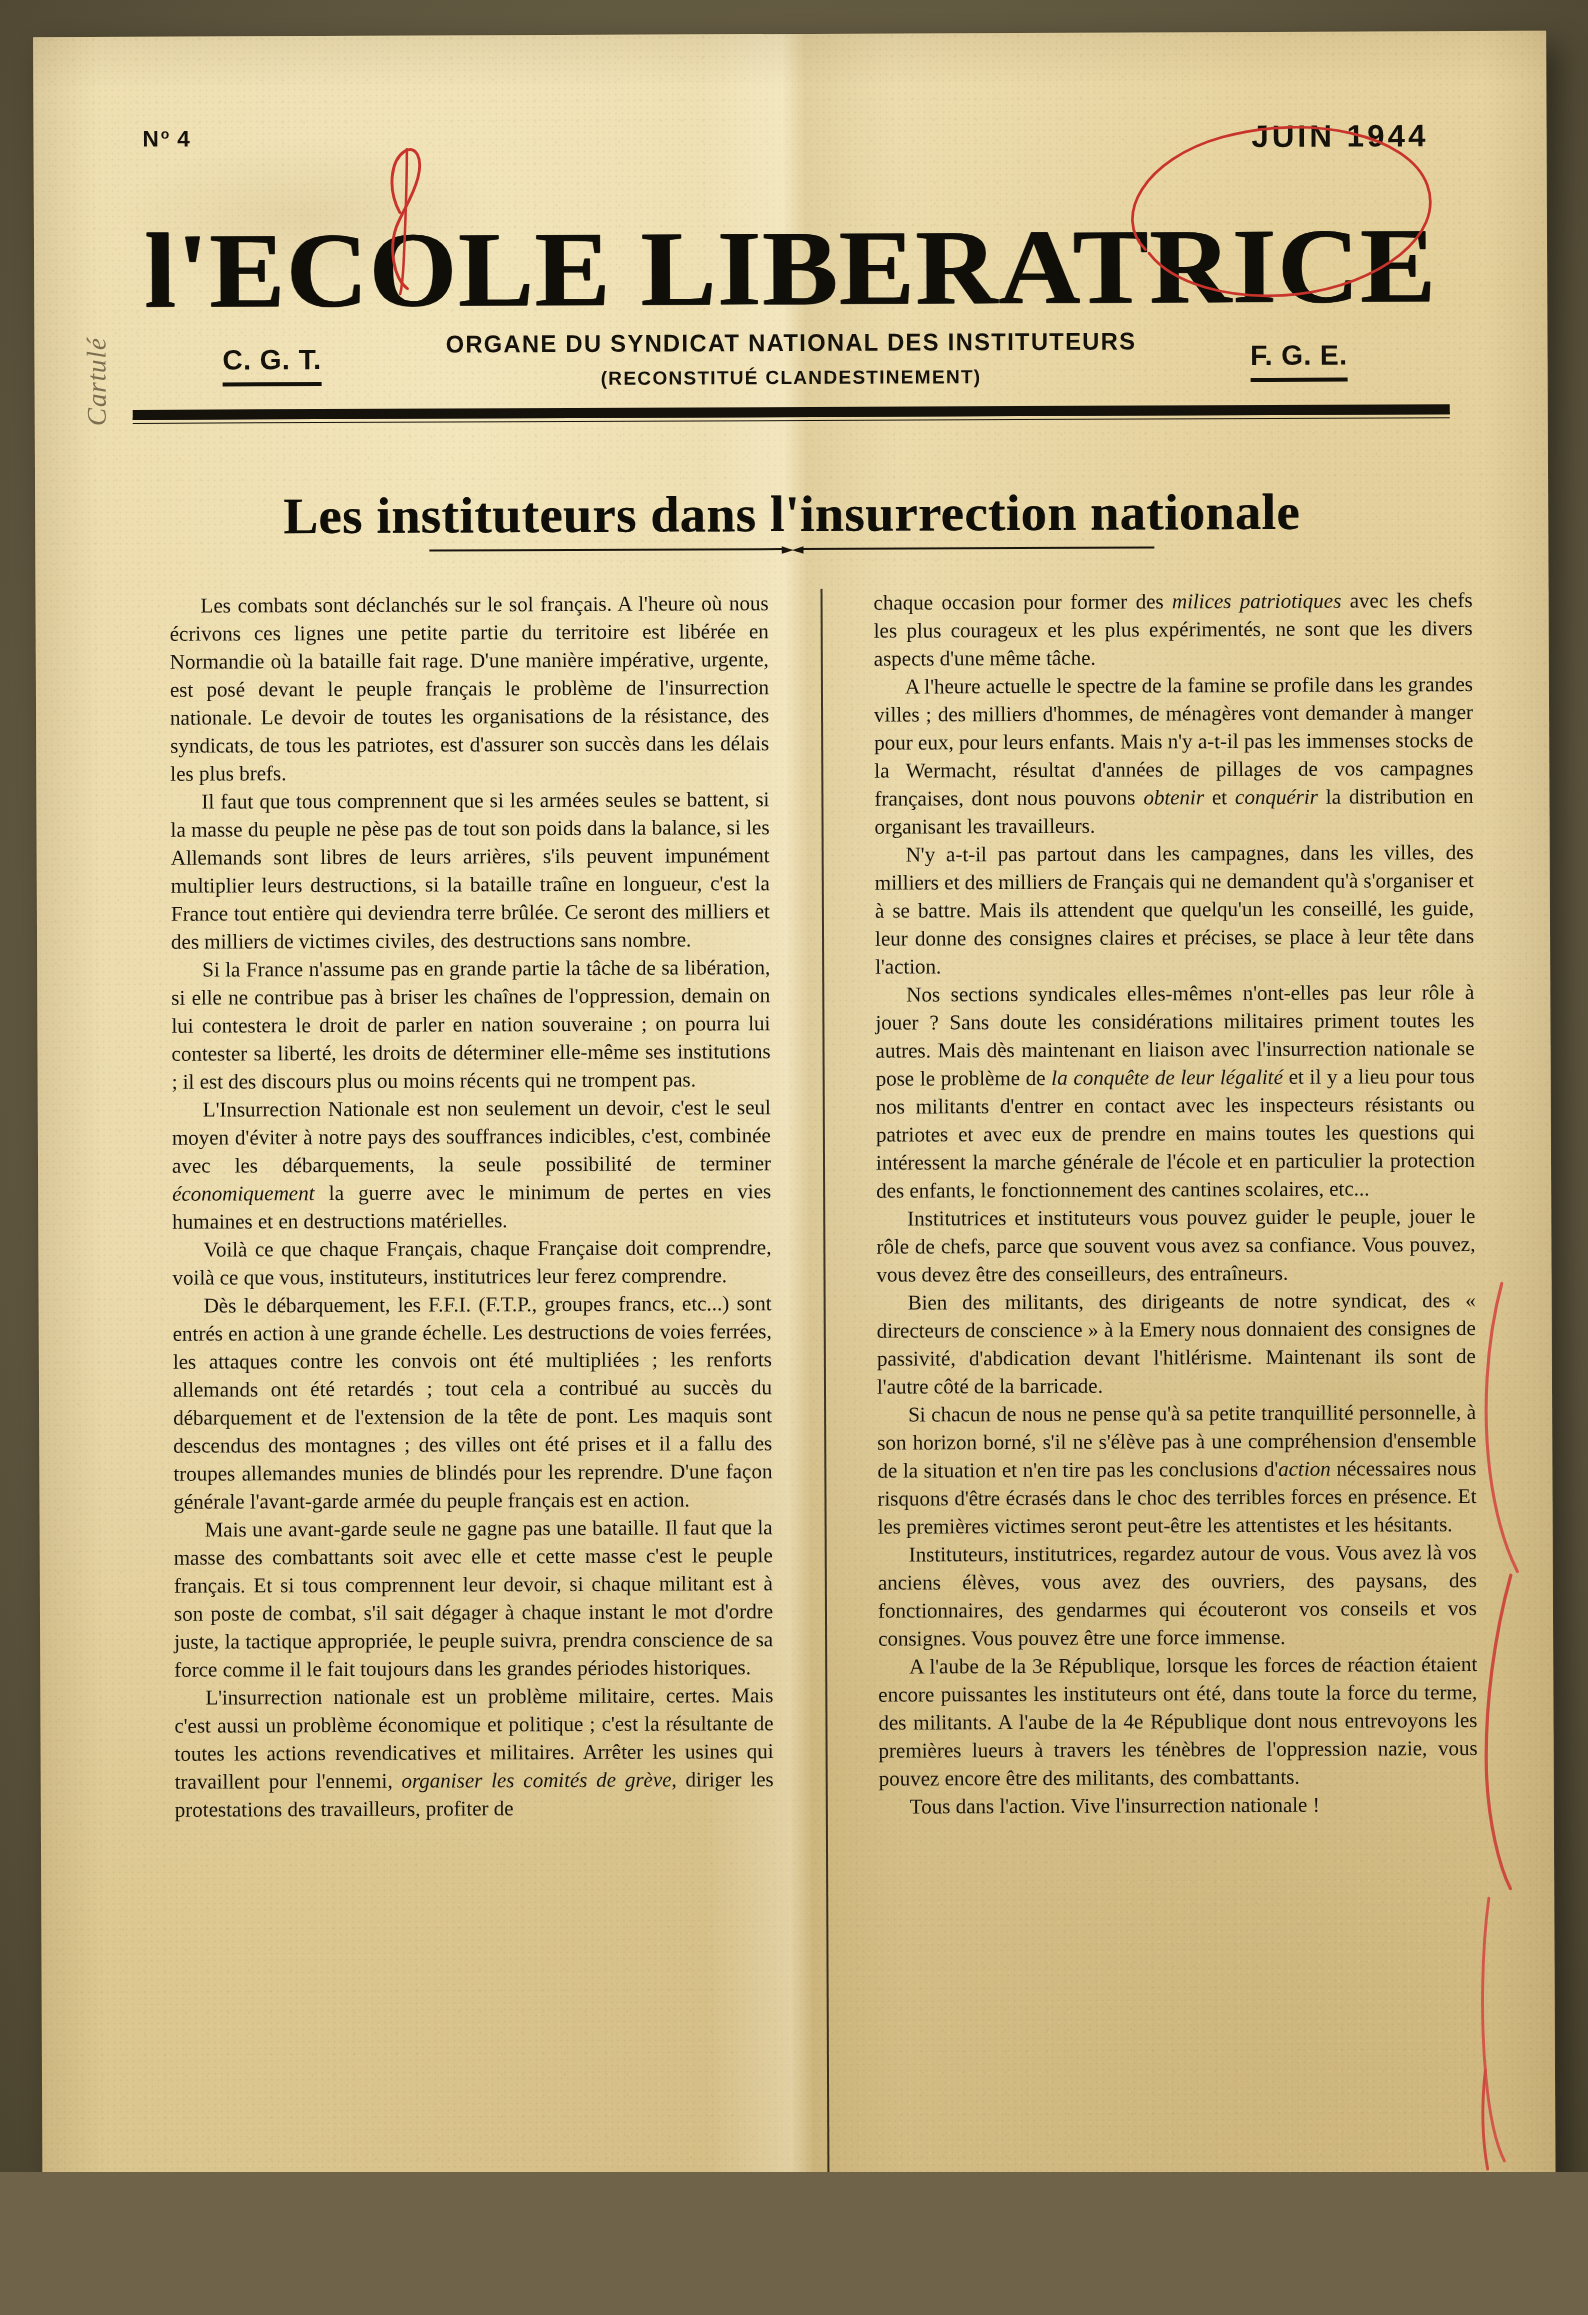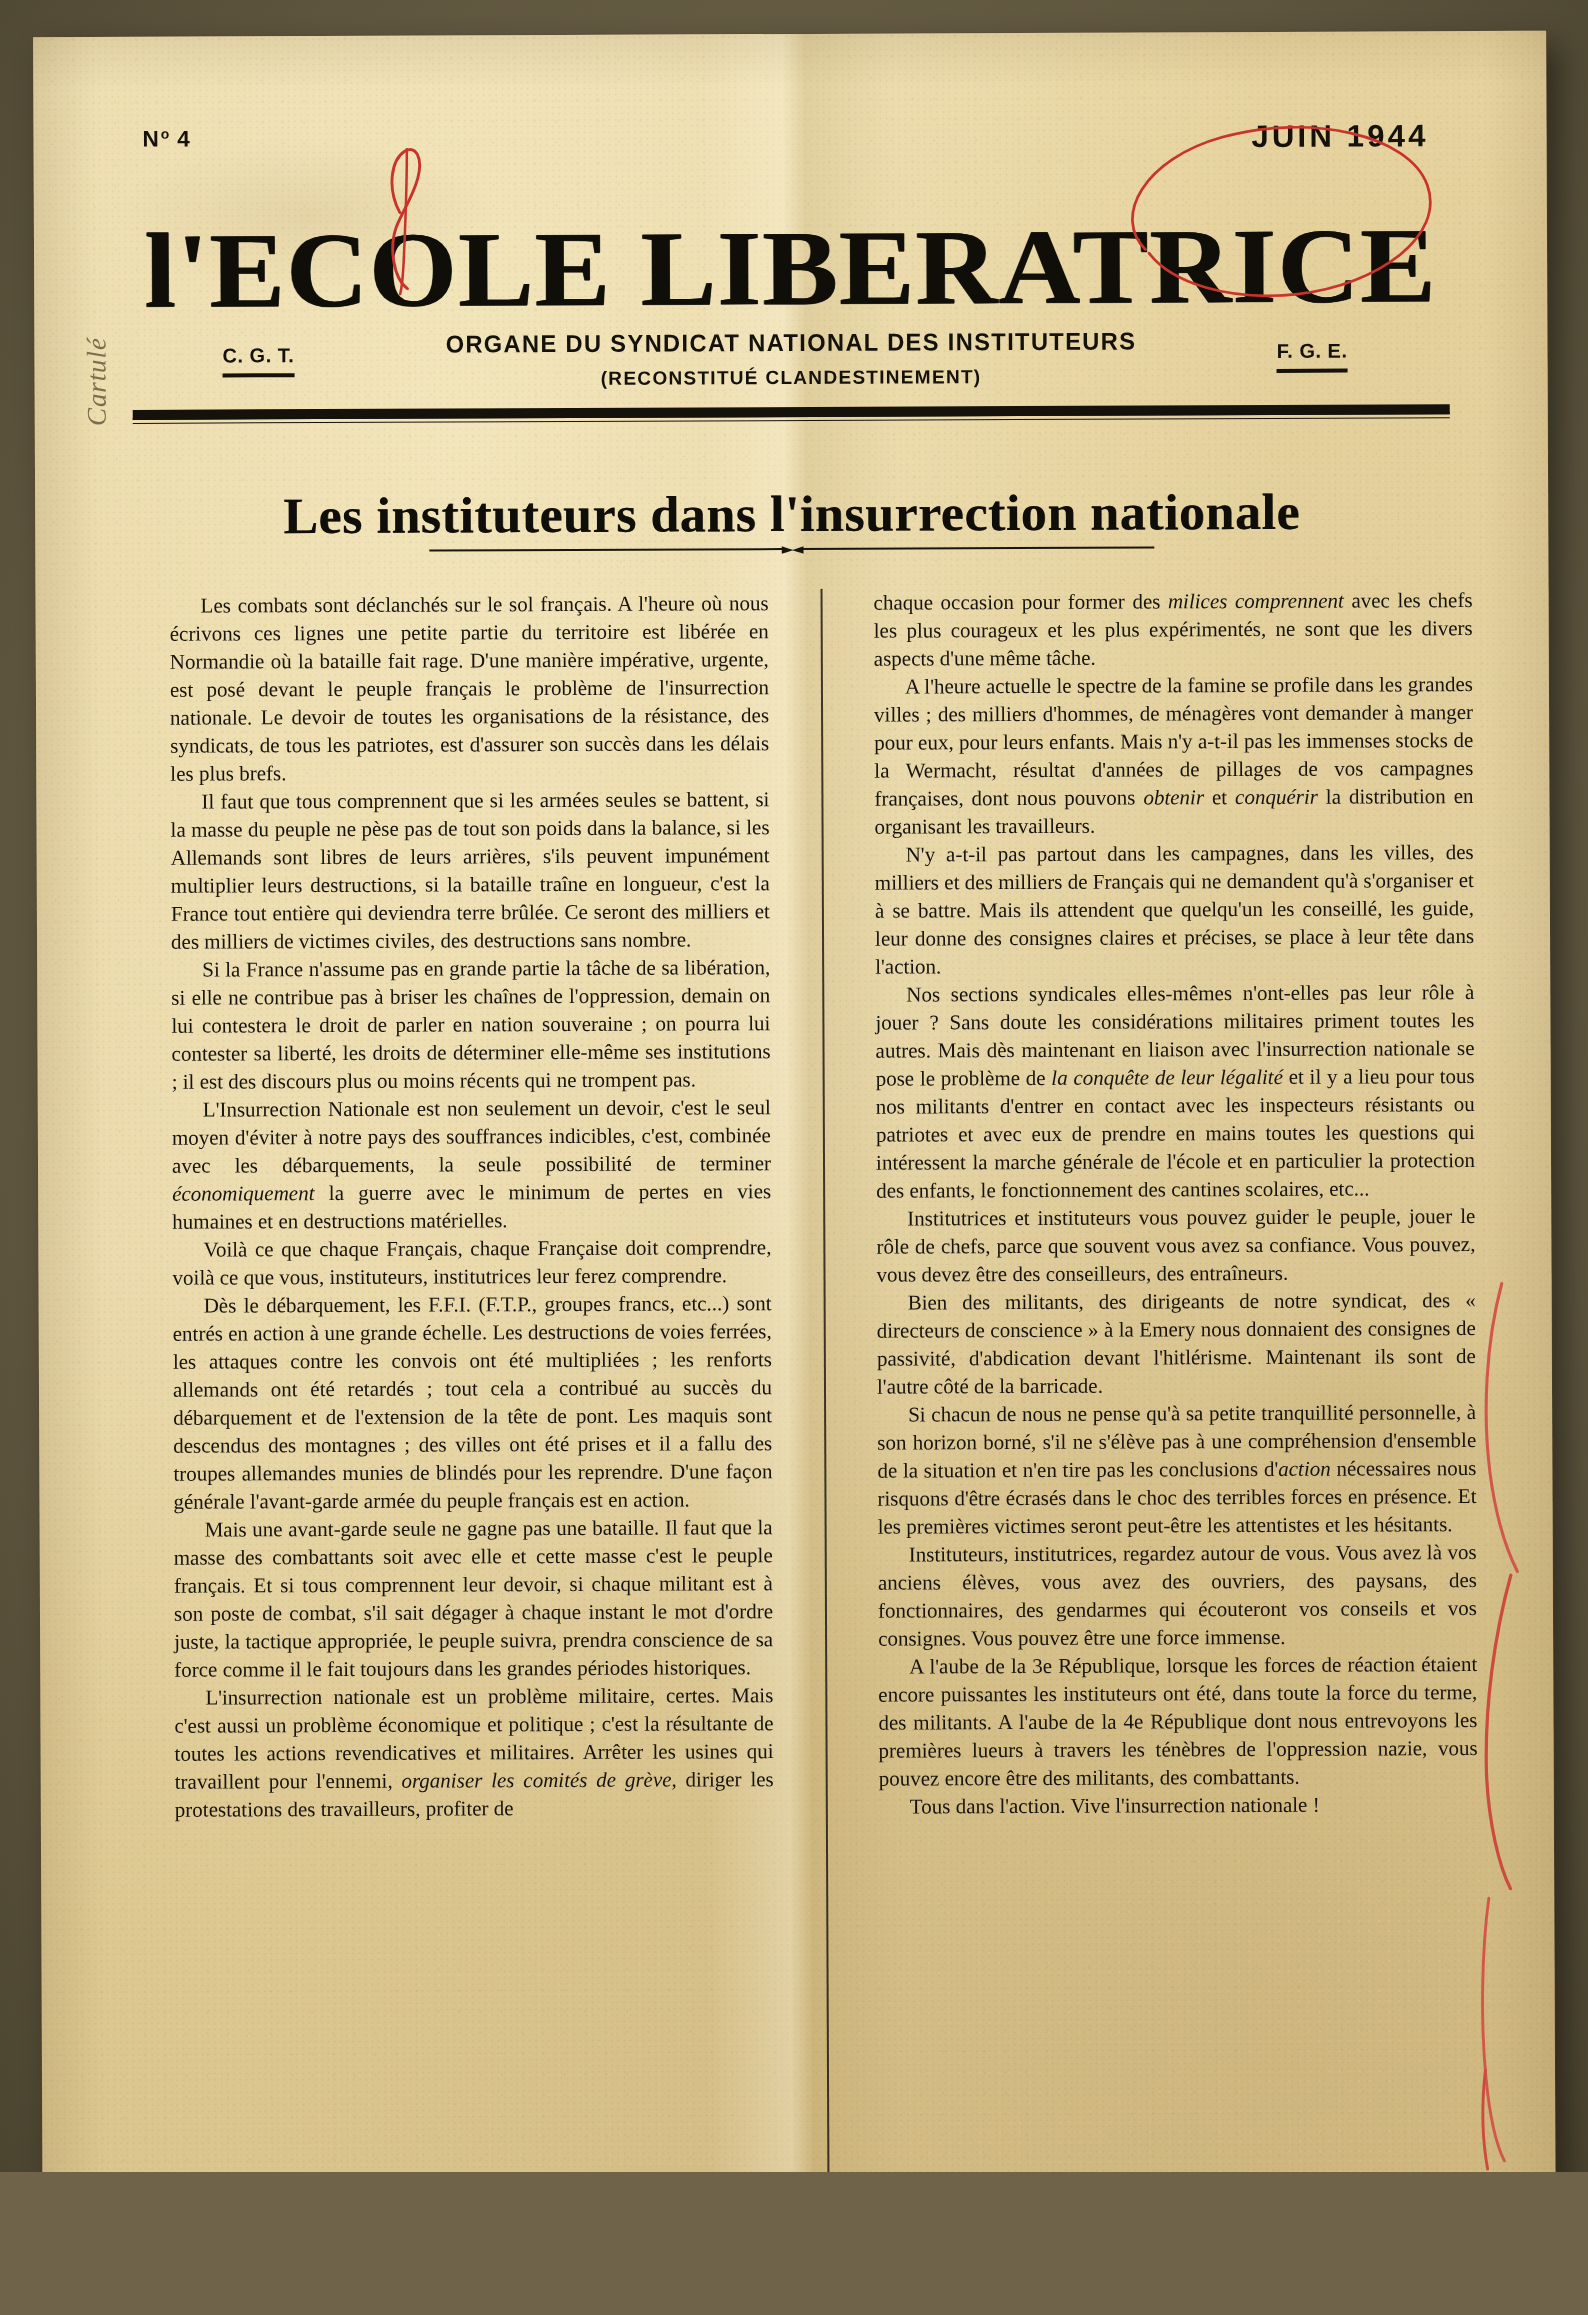--- a/index.html
+++ b/index.html
@@ -134,21 +134,21 @@
     left: 0;
     right: 0;
     top: 295px;
     height: 71px;
   }
   .union-left, .union-right {
     position: absolute;
     top: 12.7px;
     font-family: "Liberation Sans", "DejaVu Sans", sans-serif;
     font-weight: 700;
-    font-size: 20px;
+    font-size: 28px;
     letter-spacing: 0.5px;
     padding-bottom: 6.3px;
     border-bottom: 4.5px solid #15120c;
     color: #15120c;
   }
   .union-left  { left: 188px; }
   .union-right { right: 200px; }
 
   .organe {
     position: absolute;
@@ -347,21 +347,21 @@
             <p>Les combats sont déclanchés sur le sol français. A l'heure où nous écrivons ces lignes une petite partie du territoire est libérée en Normandie où la bataille fait rage. D'une manière impérative, urgente, est posé devant le peuple français le problème de l'insurrection nationale. Le devoir de toutes les organisations de la résistance, des syndicats, de tous les patriotes, est d'assurer son succès dans les délais les plus brefs.</p>
             <p>Il faut que tous comprennent que si les armées seules se battent, si la masse du peuple ne pèse pas de tout son poids dans la balance, si les Allemands sont libres de leurs arrières, s'ils peuvent impunément multiplier leurs destructions, si la bataille traîne en longueur, c'est la France tout entière qui deviendra terre brûlée. Ce seront des milliers et des milliers de victimes civiles, des destructions sans nombre.</p>
             <p>Si la France n'assume pas en grande partie la tâche de sa libération, si elle ne contribue pas à briser les chaînes de l'oppression, demain on lui contestera le droit de parler en nation souveraine ; on pourra lui contester sa liberté, les droits de déterminer elle-même ses institutions ; il est des discours plus ou moins récents qui ne trompent pas.</p>
             <p>L'Insurrection Nationale est non seulement un devoir, c'est le seul moyen d'éviter à notre pays des souffrances indicibles, c'est, combinée avec les débarquements, la seule possibilité de terminer <em>économiquement</em> la guerre avec le minimum de pertes en vies humaines et en destructions matérielles.</p>
             <p>Voilà ce que chaque Français, chaque Française doit comprendre, voilà ce que vous, instituteurs, institutrices leur ferez comprendre.</p>
             <p>Dès le débarquement, les F.F.I. (F.T.P., groupes francs, etc...) sont entrés en action à une grande échelle. Les destructions de voies ferrées, les attaques contre les convois ont été multipliées ; les renforts allemands ont été retardés ; tout cela a contribué au succès du débarquement et de l'extension de la tête de pont. Les maquis sont descendus des montagnes ; des villes ont été prises et il a fallu des troupes allemandes munies de blindés pour les reprendre. D'une façon générale l'avant-garde armée du peuple français est en action.</p>
             <p>Mais une avant-garde seule ne gagne pas une bataille. Il faut que la masse des combattants soit avec elle et cette masse c'est le peuple français. Et si tous comprennent leur devoir, si chaque militant est à son poste de combat, s'il sait dégager à chaque instant le mot d'ordre juste, la tactique appropriée, le peuple suivra, prendra conscience de sa force comme il le fait toujours dans les grandes périodes historiques.</p>
             <p>L'insurrection nationale est un problème militaire, certes. Mais c'est aussi un problème économique et politique ; c'est la résultante de toutes les actions revendicatives et militaires. Arrêter les usines qui travaillent pour l'ennemi, <em>organiser les comités de grève</em>, diriger les protestations des travailleurs, profiter de</p>
           </div>
         <div class="col right" id="col-right">
-            <p class="no-indent">chaque occasion pour former des <em>milices comprennent</em> avec les chefs les plus courageux et les plus expérimentés, ne sont que les divers aspects d'une même tâche.</p>
+            <p class="no-indent">chaque occasion pour former des <em>milices patriotiques</em> avec les chefs les plus courageux et les plus expérimentés, ne sont que les divers aspects d'une même tâche.</p>
             <p>A l'heure actuelle le spectre de la famine se profile dans les grandes villes ; des milliers d'hommes, de ménagères vont demander à manger pour eux, pour leurs enfants. Mais n'y a-t-il pas les immenses stocks de la Wermacht, résultat d'années de pillages de vos campagnes françaises, dont nous pouvons <em>obtenir</em> et <em>conquérir</em> la distribution en organisant les travailleurs.</p>
             <p>N'y a-t-il pas partout dans les campagnes, dans les villes, des milliers et des milliers de Français qui ne demandent qu'à s'organiser et à se battre. Mais ils attendent que quelqu'un les conseillé, les guide, leur donne des consignes claires et précises, se place à leur tête dans l'action.</p>
             <p>Nos sections syndicales elles-mêmes n'ont-elles pas leur rôle à jouer ? Sans doute les considérations militaires priment toutes les autres. Mais dès maintenant en liaison avec l'insurrection nationale se pose le problème de <em>la conquête de leur légalité</em> et il y a lieu pour tous nos militants d'entrer en contact avec les inspecteurs résistants ou patriotes et avec eux de prendre en mains toutes les questions qui intéressent la marche générale de l'école et en particulier la protection des enfants, le fonctionnement des cantines scolaires, etc...</p>
             <p>Institutrices et instituteurs vous pouvez guider le peuple, jouer le rôle de chefs, parce que souvent vous avez sa confiance. Vous pouvez, vous devez être des conseilleurs, des entraîneurs.</p>
             <p>Bien des militants, des dirigeants de notre syndicat, des « directeurs de conscience » à la Emery nous donnaient des consignes de passivité, d'abdication devant l'hitlérisme. Maintenant ils sont de l'autre côté de la barricade.</p>
             <p>Si chacun de nous ne pense qu'à sa petite tranquillité personnelle, à son horizon borné, s'il ne s'élève pas à une compréhension d'ensemble de la situation et n'en tire pas les conclusions d'<em>action</em> nécessaires nous risquons d'être écrasés dans le choc des terribles forces en présence. Et les premières victimes seront peut-être les attentistes et les hésitants.</p>
             <p>Instituteurs, institutrices, regardez autour de vous. Vous avez là vos anciens élèves, vous avez des ouvriers, des paysans, des fonctionnaires, des gendarmes qui écouteront vos conseils et vos consignes. Vous pouvez être une force immense.</p>
             <p>A l'aube de la 3e République, lorsque les forces de réaction étaient encore puissantes les instituteurs ont été, dans toute la force du terme, des militants. A l'aube de la 4e République dont nous entrevoyons les premières lueurs à travers les ténèbres de l'oppression nazie, vous pouvez encore être des militants, des combattants.</p>
             <p>Tous dans l'action. Vive l'insurrection nationale !</p>
           </div>

